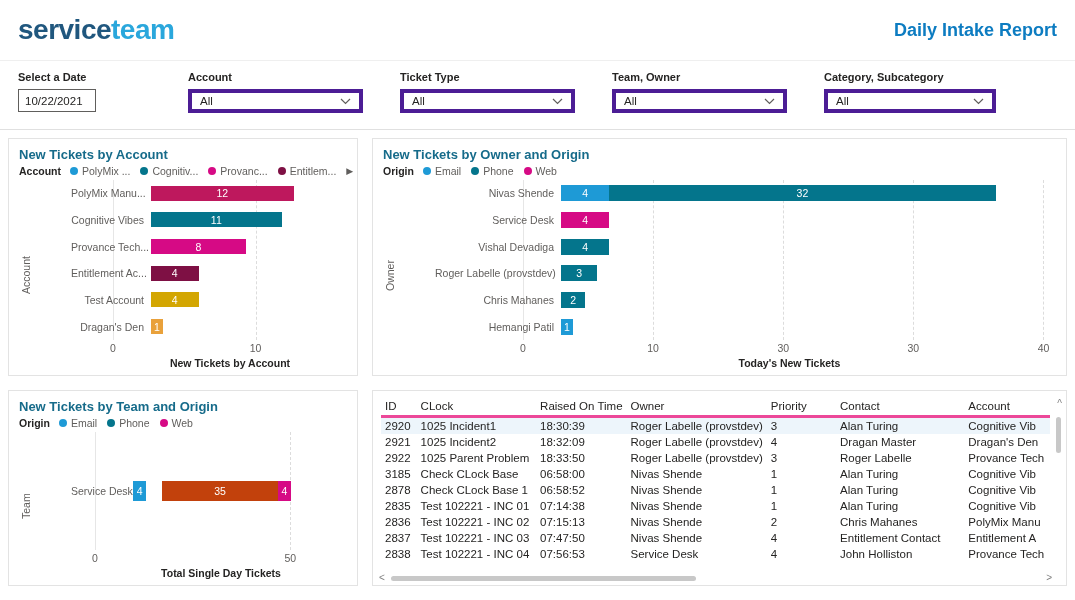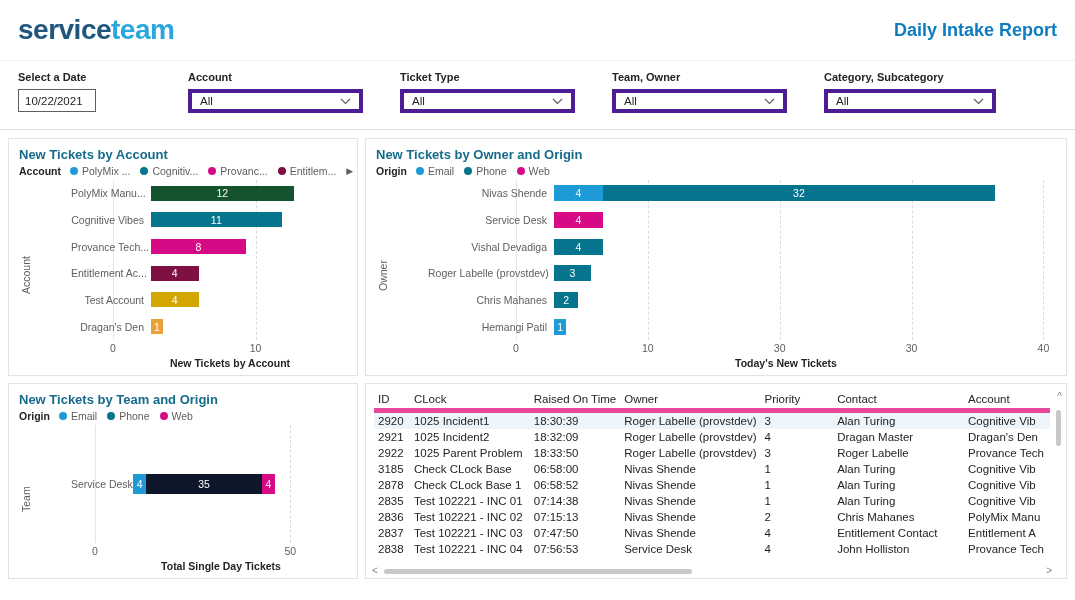--- a/index.html
+++ b/index.html
@@ -20,21 +20,21 @@
   .filter.first{width:170px;}
   .flabel{font-size:11px;font-weight:bold;color:#252423;margin-bottom:6px;}
   .date-input{width:78px;height:23px;border:1px solid #605E5C;font-size:11.5px;padding:0 6px;
     color:#252423;font-family:"Liberation Sans",sans-serif;outline:none;}
   .dropdown{width:175px;height:24px;border:4px solid #4c1d95;display:flex;align-items:center;
     justify-content:space-between;padding:0 8px;font-size:11.5px;color:#252423;cursor:pointer;background:#fff;}
   .filter.last .dropdown{width:172px;}
 
   
   .grid{display:grid;grid-template-columns:350px 1fr;grid-template-rows:238px 196px;
-    gap:7px;padding:8px;}
+    gap:14px;padding:8px;}
   .panel{border:1px solid #E3E3E3;background:#fff;display:flex;flex-direction:column;
     padding:8px 10px 4px;position:relative;overflow:hidden;}
 
   
   .chart-title{font-size:13px;color:#166B8A;font-weight:bold;margin-bottom:3px;white-space:nowrap;}
   .legend{display:flex;align-items:center;font-size:10.5px;color:#605E5C;margin-bottom:3px;white-space:nowrap;}
   .legend-title{font-weight:bold;color:#252423;margin-right:9px;}
   .legend-item{display:inline-flex;align-items:center;margin-right:10px;}
   .dot{width:8px;height:8px;border-radius:50%;margin-right:4px;flex:none;}
   .legend-more{margin-left:auto;color:#605E5C;font-size:9px;cursor:pointer;}
@@ -54,21 +54,21 @@
   .seg{height:var(--barh);display:flex;align-items:center;justify-content:center;
     color:#fff;font-size:10.5px;overflow:hidden;flex:none;cursor:pointer;}
   .axis-row{height:14px;position:relative;margin-left:var(--labelw);margin-right:6px;flex:none;}
   .tick{position:absolute;top:2px;transform:translateX(-50%);font-size:10.5px;color:#605E5C;}
   .x-title{font-size:10.5px;font-weight:bold;color:#252423;text-align:center;
     margin-left:var(--labelw);padding:3px 0 2px;flex:none;white-space:nowrap;}
 
   
   .table-panel{padding:6px 16px 14px 8px;}
   table{border-collapse:collapse;table-layout:fixed;font-size:11.5px;color:#252423;}
-  th{text-align:left;font-weight:normal;border-bottom:5px solid #ec4899;padding:3px 4px;
+  th{text-align:left;font-weight:normal;border-bottom:3px solid #ec4899;padding:3px 4px;
     height:19px;white-space:nowrap;overflow:hidden;cursor:pointer;}
   td{padding:2px 4px;white-space:nowrap;overflow:hidden;height:15px;}
   tr.rowsel{background:#EDF5FB;}
   .vs-up{position:absolute;top:8px;right:4px;font-size:10px;color:#808080;cursor:pointer;line-height:1;}
   .vthumb{position:absolute;right:5px;top:26px;height:36px;width:5px;background:#C8C8C8;border-radius:3px;cursor:pointer;}
   .hs-left{position:absolute;bottom:2px;left:6px;font-size:10px;color:#808080;cursor:pointer;line-height:1;}
   .hs-right{position:absolute;bottom:2px;right:14px;font-size:10px;color:#808080;cursor:pointer;line-height:1;}
   .hthumb{position:absolute;bottom:4px;left:18px;width:44%;height:5px;background:#C8C8C8;border-radius:3px;cursor:pointer;}
 </style>
 </head>
@@ -150,21 +150,21 @@
       <div class="plot-main">
         <div class="rows-wrap">
           <div class="gridlines">
               <div class="gridline zero" style="left: 0%;"></div>
               <div class="gridline" style="left: 62.5%;"></div>
             </div>
           <div class="rows">
               <div class="bar-row">
                 <div class="cat-label">PolyMix Manu...</div>
                 <div class="bar-track">
-                  <div class="seg" style="width: 75%; background: #14532d;">12</div>
+                  <div class="seg" style="width: 75%; background: #be185d;">12</div>
                 </div>
               </div>
               <div class="bar-row">
                 <div class="cat-label">Cognitive Vibes</div>
                 <div class="bar-track">
                   <div class="seg" style="width: 68.75%; background: rgb(4, 117, 140);">11</div>
                 </div>
               </div>
               <div class="bar-row">
                 <div class="cat-label">Provance Tech...</div>
@@ -302,21 +302,21 @@
         <div class="rows-wrap">
           <div class="gridlines">
               <div class="gridline zero" style="left: 0%;"></div>
               <div class="gridline" style="left: 79.3651%;"></div>
             </div>
           <div class="rows">
               <div class="bar-row">
                 <div class="cat-label">Service Desk</div>
                 <div class="bar-track">
                   <div class="seg" style="width: 6.34921%; background: rgb(30, 154, 214);">4</div>
-                  <div class="seg" style="width: 55.5556%; background: #0f172a;">35</div>
+                  <div class="seg" style="width: 55.5556%; background: #c2410c; margin-left: 16px;">35</div>
                   <div class="seg" style="width: 6.34921%; background: rgb(214, 10, 133);">4</div>
                 </div>
               </div>
             </div>
         </div>
         <div class="axis-row">
             <span class="tick" style="left: 0%;">0</span>
             <span class="tick" style="left: 79.3651%;">50</span>
           </div>
         <div class="x-title">Total Single Day Tickets</div>

